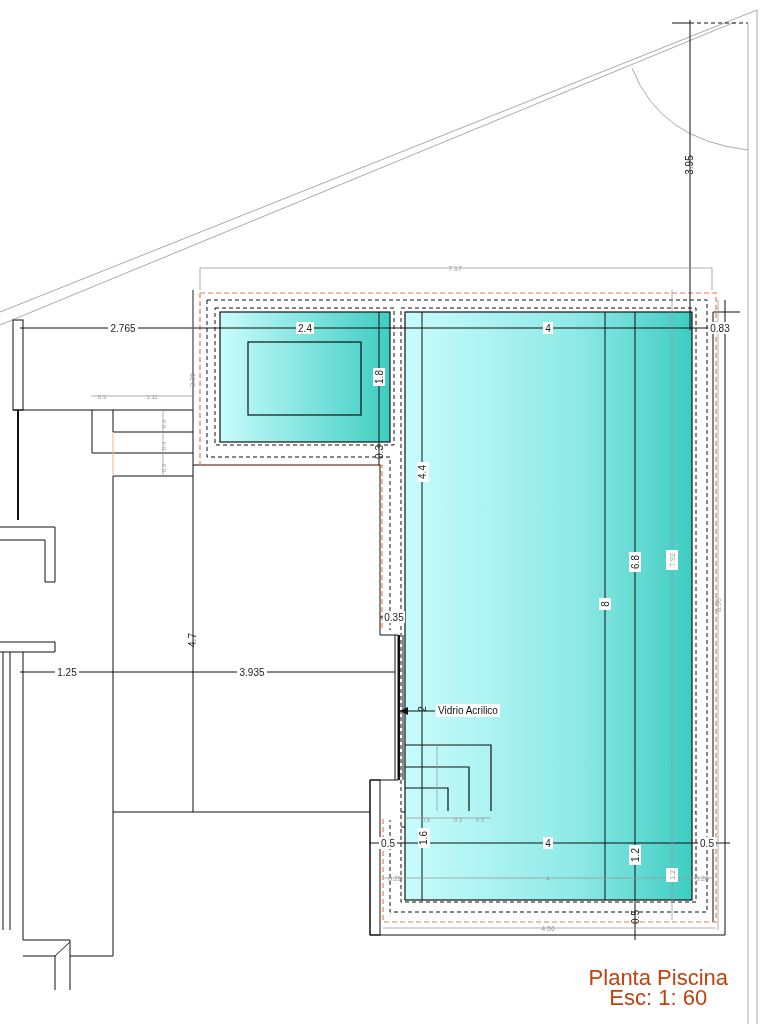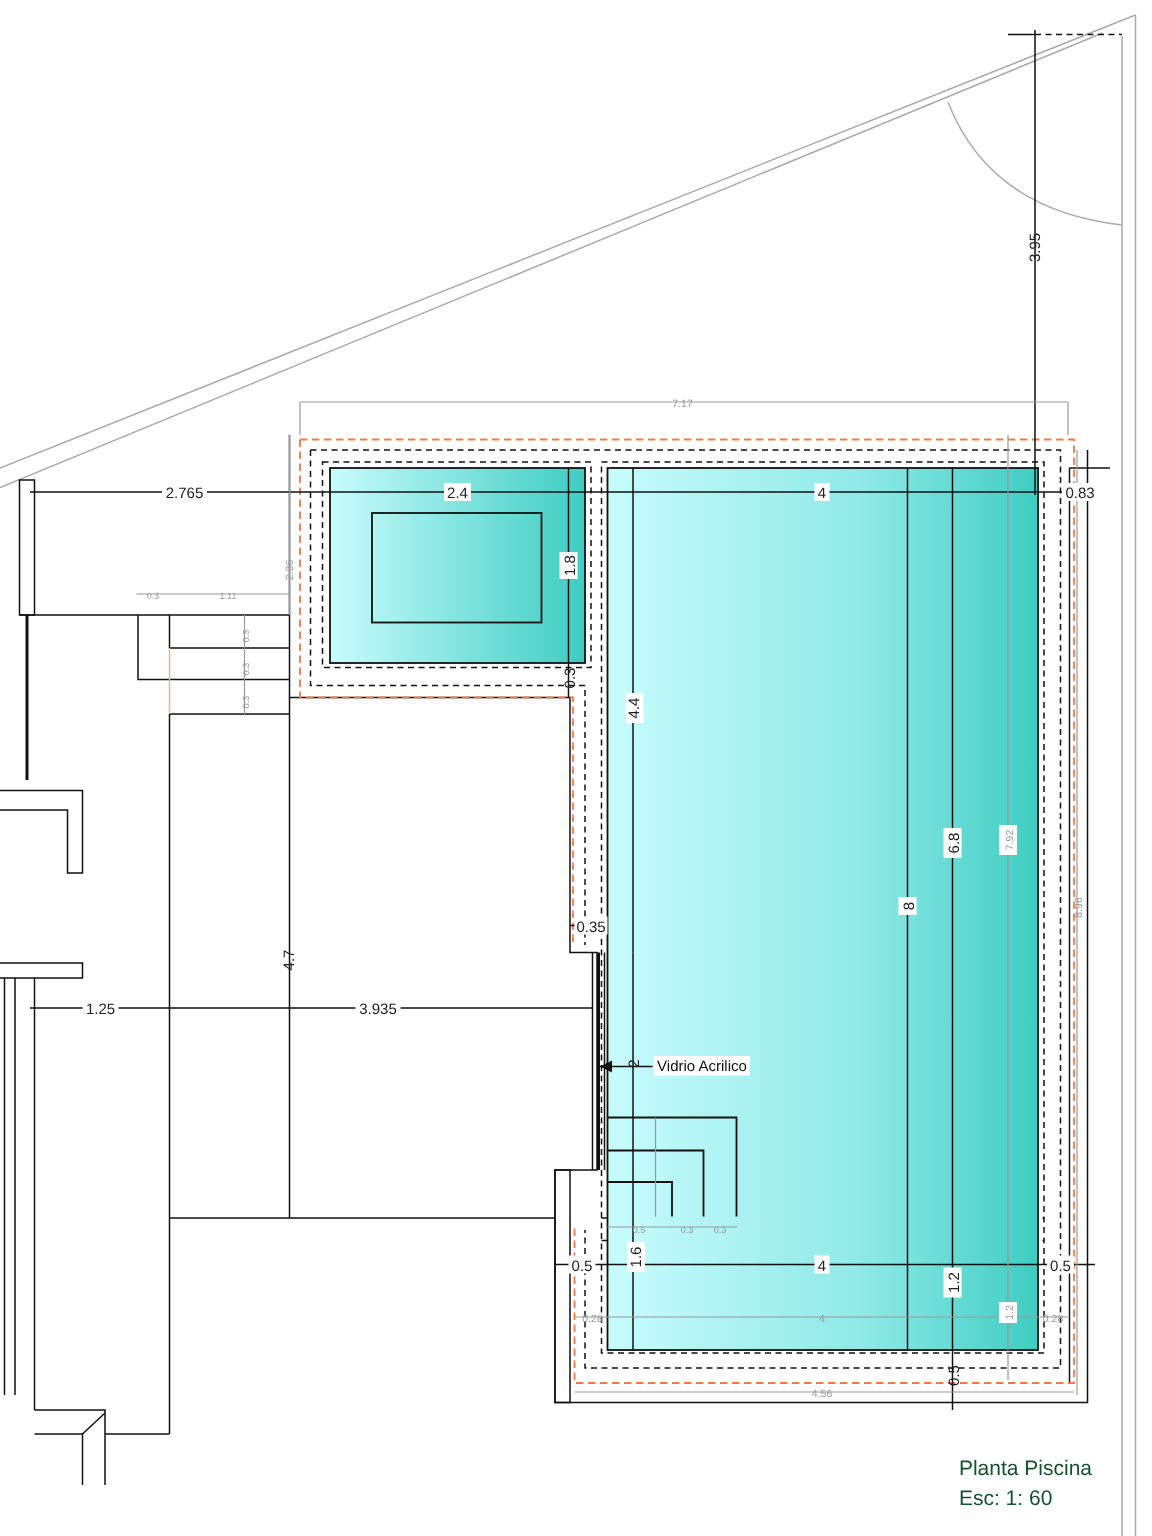--- a/index.html
+++ b/index.html
@@ -1,18 +1,18 @@
 <!DOCTYPE html>
 <html><head>
 <meta charset="utf-8">
 <style>
   html, body { margin:0; padding:0; background:#ffffff; }
   body { width:768px; height:1024px; position:relative; overflow:hidden; font-family:"Liberation Sans", sans-serif; }
   #plan { position:absolute; left:0; top:0; width:768px; height:1024px; }
-  .title-block { position:absolute; right:40px; top:968px; text-align:left; color:#14532d; font-size:14px; line-height:20px; }
+  .title-block { position:absolute; right:40px; top:968px; text-align:center; color:#c2410c; font-size:22px; line-height:20px; }
 </style>
 </head>
 <body>
 
 <svg id="plan" viewBox="0 0 768 1024" xmlns="http://www.w3.org/2000/svg">
   <defs>
     <linearGradient id="water" x1="0" y1="0" x2="1" y2="0">
       <stop offset="0" stop-color="#c8fcfc"></stop>
       <stop offset="0.6" stop-color="#8ee9e6"></stop>
       <stop offset="1" stop-color="#3ecdc2"></stop>

